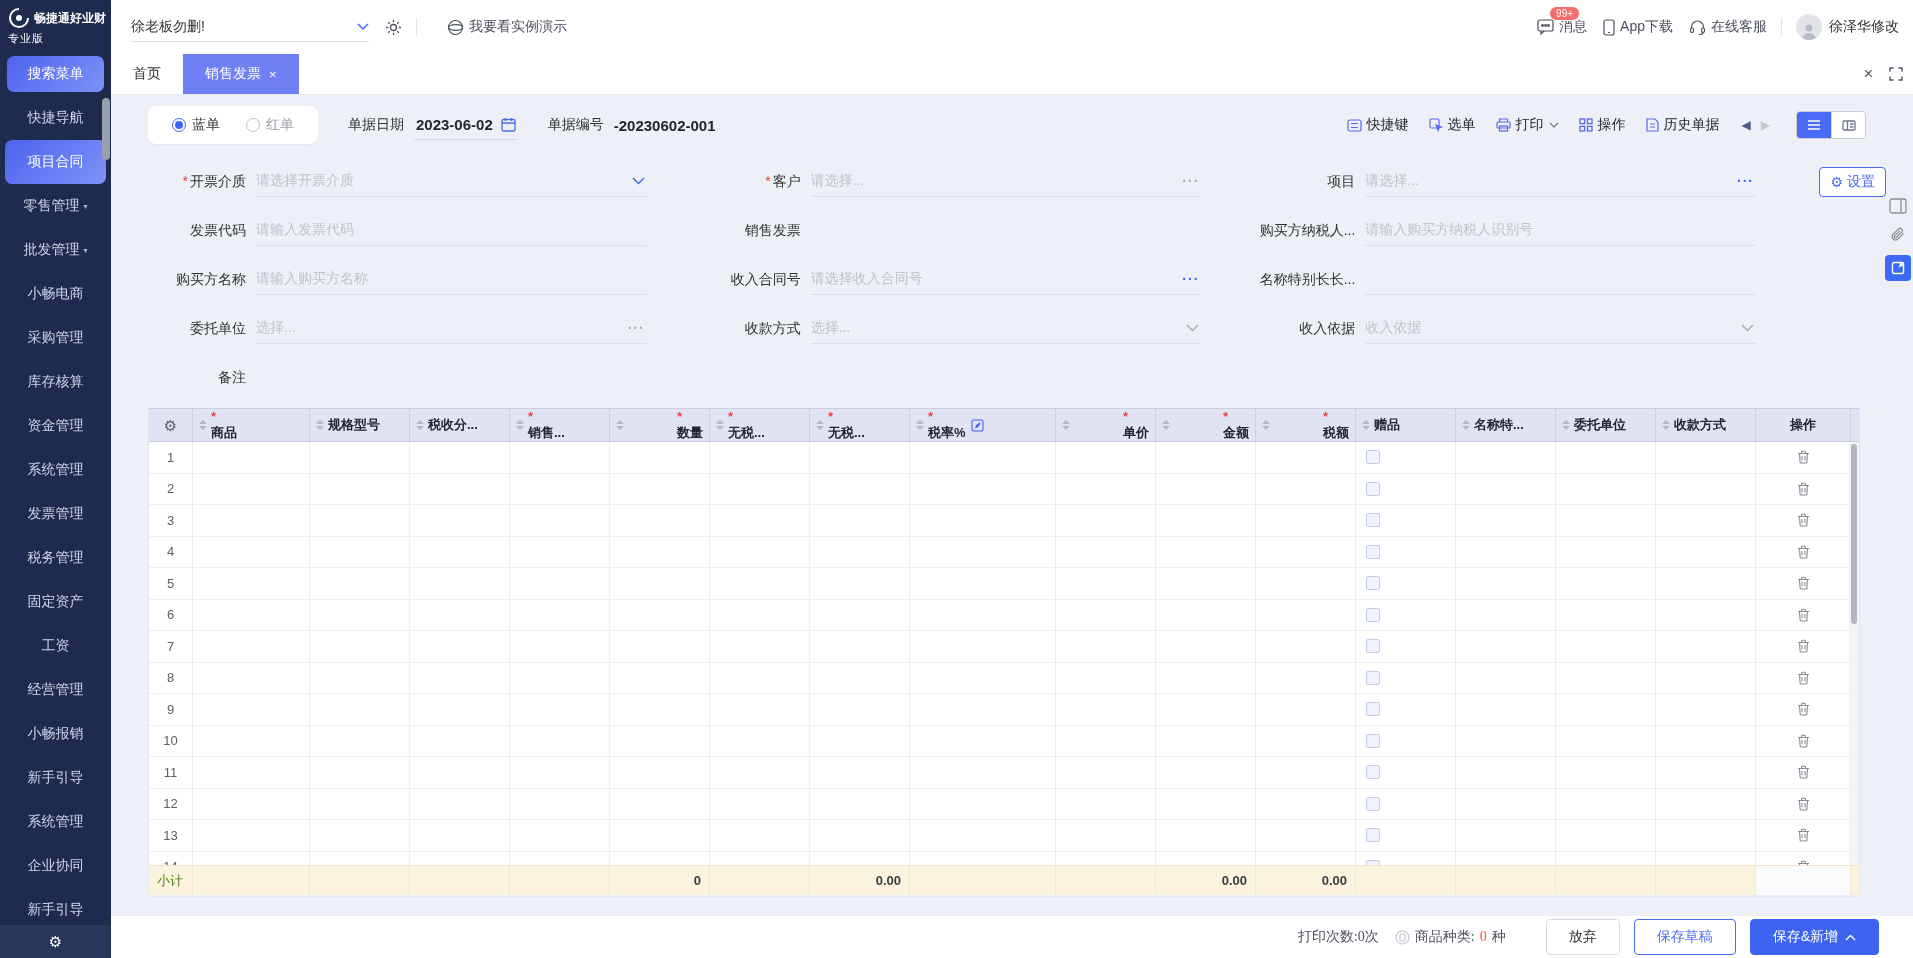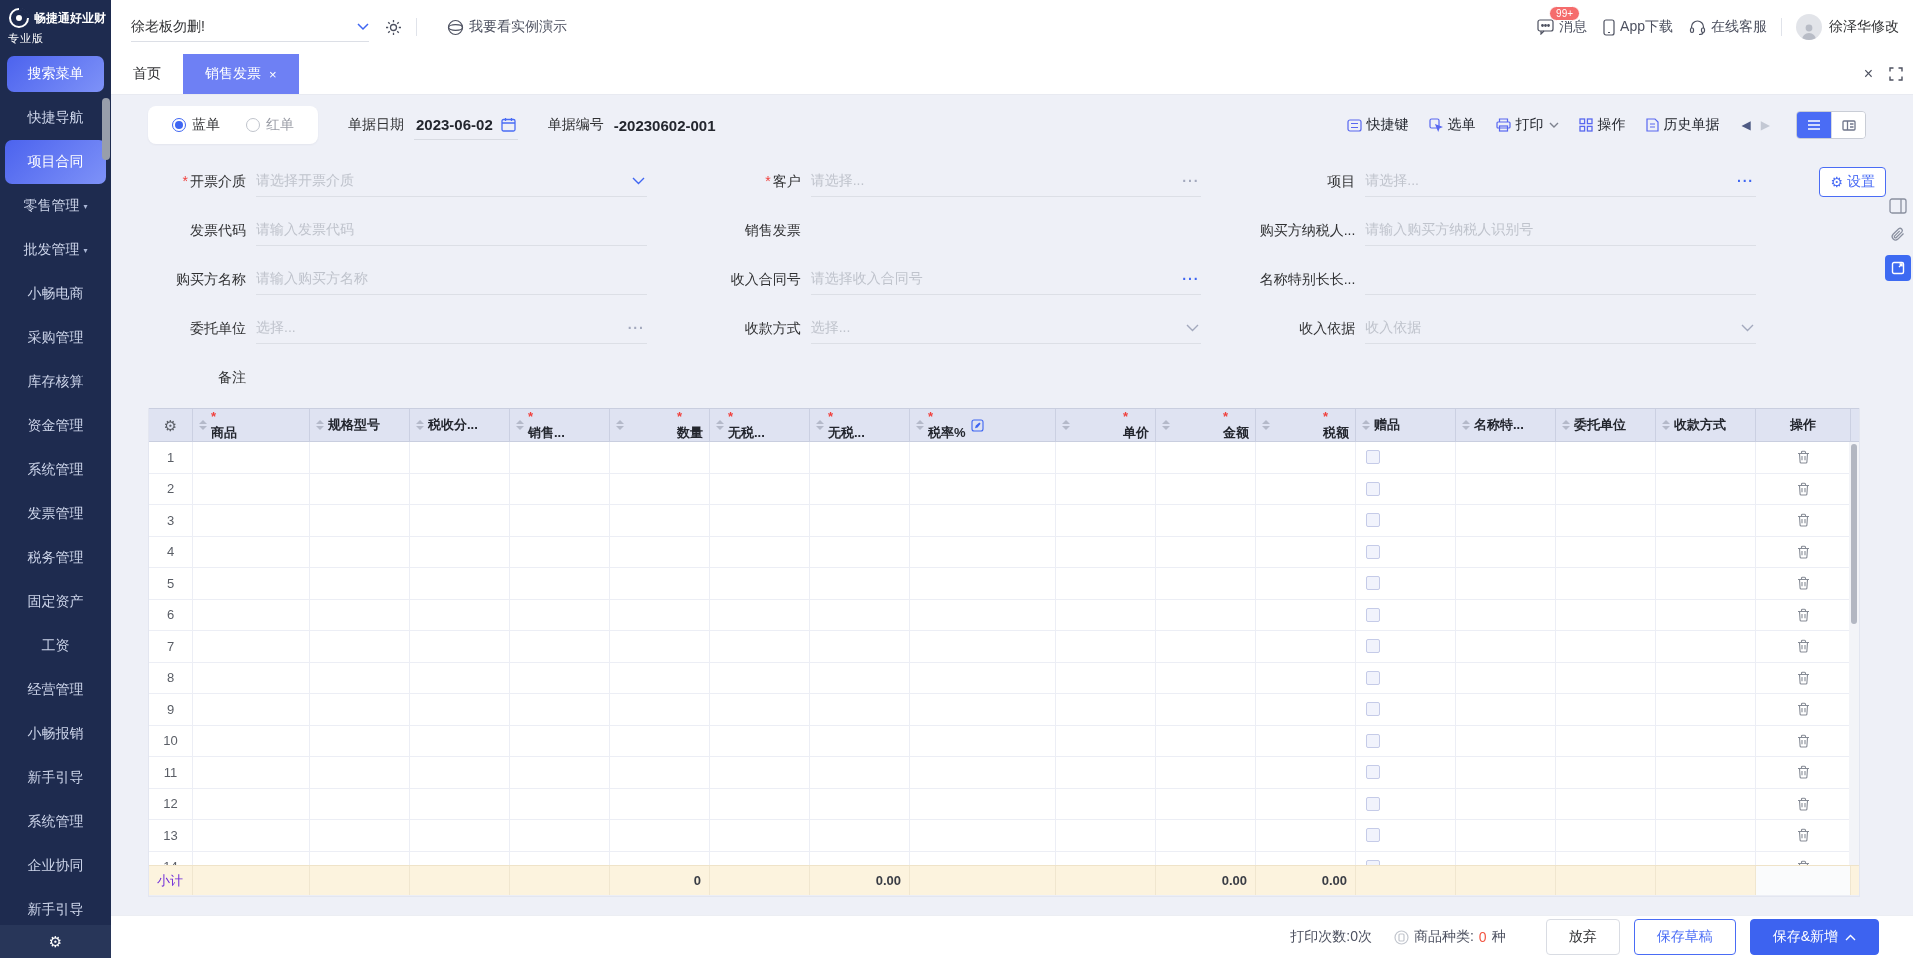--- a/index.html
+++ b/index.html
@@ -91,28 +91,28 @@
   .sort .u{border-bottom:4px solid #b4b9c9;}
   .sort .d{border-top:4px solid #b4b9c9;}
   .t-cell.r .hl{margin-left:auto;}
   .gearg{font-size:15px;color:#5a5e66;cursor:pointer;line-height:1;}
   .editic{margin-left:5px;cursor:pointer;}
   .cbox{width:14px;height:14px;border:1px solid #c5cbe8;background:#f1f3fc;border-radius:2px;margin-left:2px;cursor:pointer;}
   .trash{cursor:pointer;}
   .t-sub{height:31px;background:#fcf3de;border-top:1px solid #efe3c8;font-weight:bold;color:#23262e;}
   .t-sub .t-cell{border-right-color:#f0e6cf;background:#fcf3de;}
   .t-sub .t-cell.opcell{background:#fafbfc;}
-  .t-sub .subl{font-weight:normal;color:#6d28d9;}
+  .t-sub .subl{font-weight:normal;color:#4d7c0f;}
   .t-scroll{position:absolute;right:0;top:34px;bottom:31px;width:10px;background:#f3f4f8;}
   .t-thumb{position:absolute;top:2px;left:2px;width:6px;height:180px;border-radius:3px;background:#b3b7c2;cursor:pointer;}
   
   .footbar{height:43px;flex:0 0 43px;background:#fff;display:flex;align-items:center;justify-content:flex-end;padding-right:34px;gap:14px;border-top:1px solid #eceef3;}
   .stat{color:#4d5160;font-size:14px;display:flex;align-items:center;gap:5px;}
   .stat .num-red{color:#f25643;}
-  .stat-group{display:flex;align-items:center;gap:22px;margin-right:26px;}
+  .stat-group{display:flex;align-items:center;gap:16px;margin-right:26px;font-family:Liberation Serif, serif;}
   .btn{height:36px;border-radius:4px;display:flex;align-items:center;justify-content:center;font-size:14px;cursor:pointer;background:#fff;border:1px solid #d9dce3;padding:0 22px;color:#303133;}
   .btn.ghost-blue{border-color:#4a6cf5;color:#4a6cf5;}
   .btn.primary{background:#3d63f0;border-color:#3d63f0;color:#fff;gap:7px;}
   
   .dock{position:absolute;right:2px;top:198px;display:flex;flex-direction:column;align-items:center;gap:12px;z-index:7;}
   .dock-ic{color:#8a90a0;cursor:pointer;}
   .dock-blue{width:26px;height:26px;border-radius:4px;background:#3d6af2;display:flex;align-items:center;justify-content:center;cursor:pointer;}
 </style>
 </head>
 <body>

